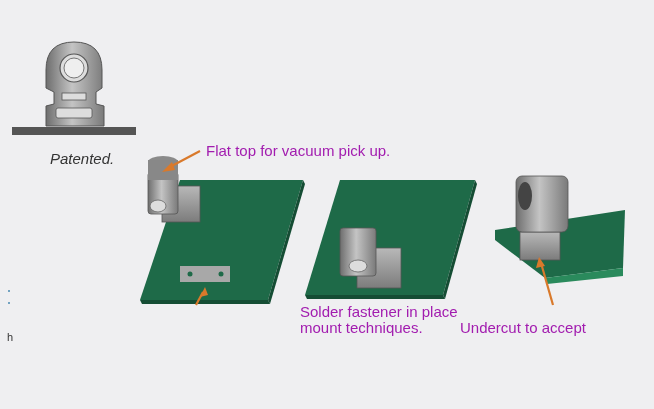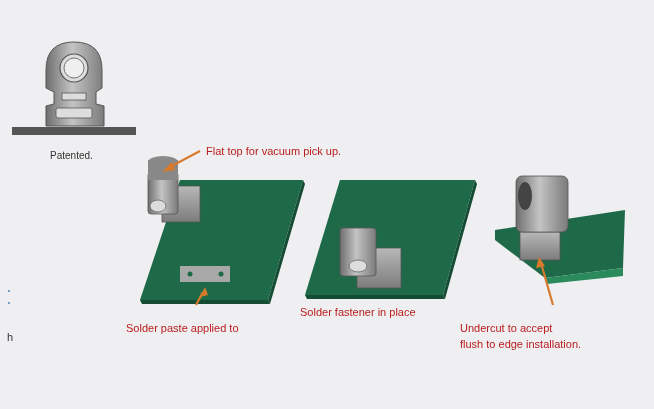--- a/index.html
+++ b/index.html
@@ -1,20 +1,20 @@
 <!DOCTYPE html>
 <html><head>
 <meta charset="utf-8">
 <style>
   html, body { margin:0; padding:0; }
   body { width:654px; height:409px; background:#efeff1; position:relative; overflow:hidden;
          font-family:"Liberation Sans", sans-serif; color:#333; }
   .abs { position:absolute; }
-  .caption { font-size:11px; line-height:16px; color:#b91c1c; }
-  .patent { font-size:10px; color:#333; }
+  .caption { font-size:15px; line-height:16px; color:#a21caf; }
+  .patent { font-size:15px; font-style:italic; color:#333; }
   .edge { font-size:11px; color:#333; }
   svg { position:absolute; left:0; top:0; }
 </style>
 </head>
 <body>
 
 <svg width="654" height="409" viewBox="0 0 654 409">
   <defs>
     <linearGradient id="metal" x1="0" x2="1" y1="0" y2="0">
       <stop offset="0" stop-color="#6e6e6e"></stop>
@@ -85,25 +85,24 @@
 
   <circle cx="9" cy="291" r="1" fill="#4a8ab0"></circle>
   <circle cx="9" cy="303" r="1" fill="#4a8ab0"></circle>
 </svg>
 
 <div class="abs patent" style="left:50px; top:150px;">Patented.</div>
 
 <div class="abs caption" style="left:206px; top:143px;">Flat top for vacuum pick up.</div>
 
 <div class="abs caption" style="left:126px; top:320px;">
-  <div>Solder paste applied to</div>
 </div>
 
 <div class="abs caption" style="left:300px; top:304px;">
   <div>Solder fastener in place</div>
+  <div>mount techniques.</div>
 </div>
 
 <div class="abs caption" style="left:460px; top:320px;">
   <div>Undercut to accept</div>
-  <div>flush to edge installation.</div>
 </div>
 
 <div class="abs edge" style="left:7px; top:331px;">h</div>
 
 </body></html>

